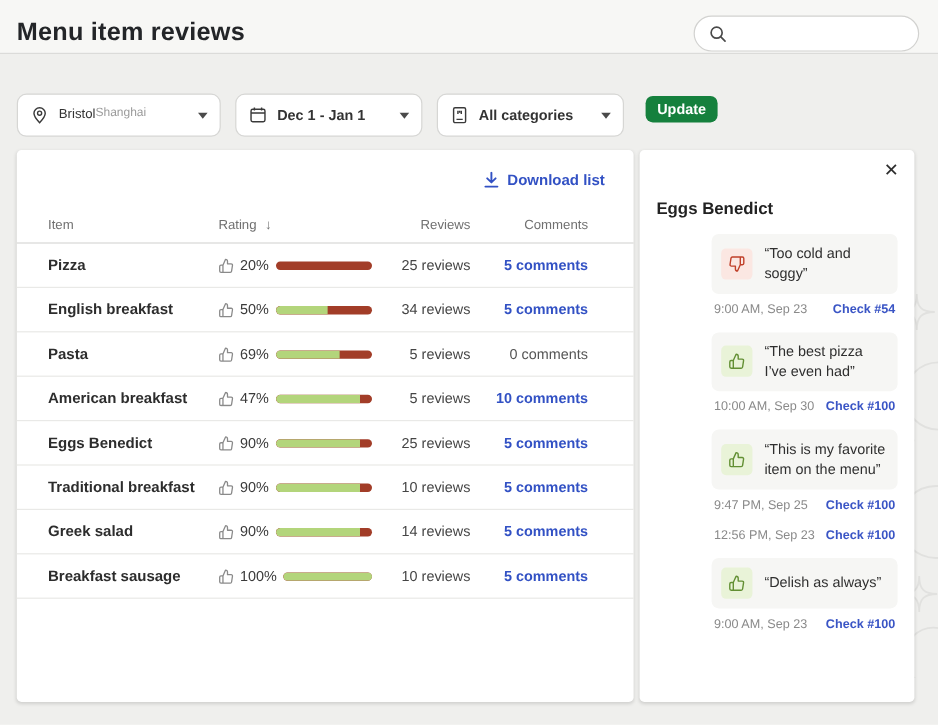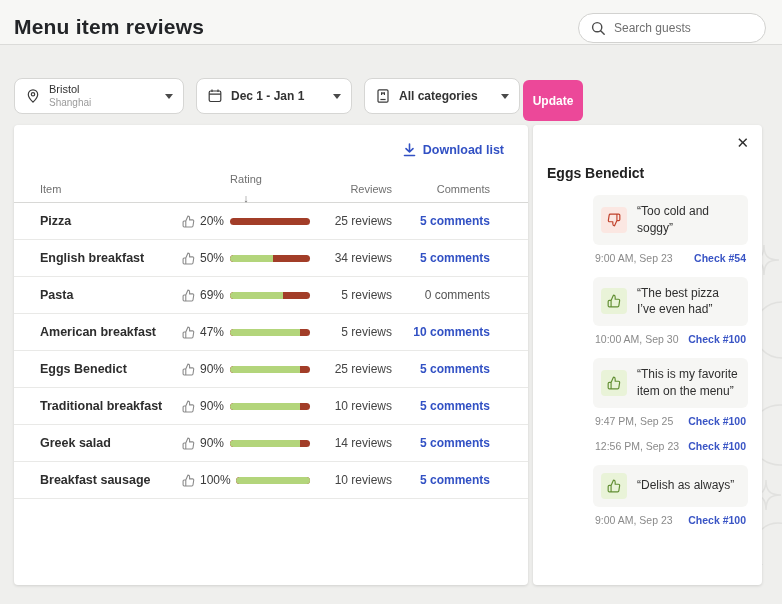--- a/index.html
+++ b/index.html
@@ -18,38 +18,38 @@
   .page-title { position:absolute; left:14px; top:15px; font-size:21px; font-weight:700; letter-spacing:.2px; color:#232528; }
   .search-pill { position:absolute; right:16px; top:13px; width:188px; height:30px; background:#fff; border:1px solid #d2d2d0; border-radius:16px; display:flex; align-items:center; padding:0 12px; gap:8px; }
   .search-pill input { border:none; outline:none; flex:1; font-size:12px; color:#444; background:transparent; font-family:inherit; }
   .search-pill input::placeholder { color:#6f6f6f; }
   
   .dropdown { position:absolute; top:78px; height:36px; background:#fff; border:1px solid #d6d6d4; border-radius:8px; display:flex; align-items:center; padding:0 10px; gap:8px; cursor:pointer; z-index:2; }
   .dd-location { left:14px; width:170px; }
   .dd-date { left:196px; width:156px; }
   .dd-category { left:364px; width:156px; }
   .dd-label { font-size:12px; color:#333;font-weight:bold; }
-  .dd-two-line { display:flex; flex-direction:column; line-height:1.2; }
+  .dd-two-line { display:flex; flex-direction:row; line-height:1.2; }
   .dd-primary { font-size:11px; color:#333; }
   .dd-secondary { font-size:10px; color:#9b9b9b; }
   .caret { margin-left:auto; width:0; height:0; border-left:4px solid transparent; border-right:4px solid transparent; border-top:5px solid #4a4a4a; }
-  .update-btn { position:absolute; left:523px; top:80px; width:60px; height:41px; background:#ec4899; color:#fff; border:none; border-radius:6px; font-size:12px; font-weight:700; font-family:inherit; cursor:pointer; z-index:2; }
+  .update-btn { position:absolute; left:538px; top:80px; width:60px; height:22px; background:#15803d; color:#fff; border:none; border-radius:6px; font-size:12px; font-weight:700; font-family:inherit; cursor:pointer; z-index:2; }
   
   .card { position:absolute; top:125px; background:#fff; border-radius:4px; box-shadow:0 1px 3px rgba(0,0,0,.13); z-index:1; }
   .main-card { left:14px; width:514px; height:460px; }
   .side-panel { left:533px; width:229px; height:460px; padding:14px; }
   
   .dl-row { display:flex; justify-content:flex-end; padding:18px 24px 16px 10px; }
   .dl-link { display:flex; align-items:center; gap:7px; color:#3251c4; font-size:12.5px; font-weight:700; cursor:pointer; }
   
   .t-grid { display:grid; grid-template-columns:142px 128px 82px 1fr; padding:0 38px 0 26px; align-items:center; }
   .t-head { height:30px; border-bottom:1px solid #d8d8d6; }
   .t-head span { font-size:11px; color:#707070; }
   .col-right { text-align:right; }
-  .sort-wrap { display:flex; align-items:center; gap:7px;flex-direction:column; }
+  .sort-wrap { display:flex; align-items:flex-start; gap:7px; }
   .sort-arrow { font-size:12px; color:#555; }
   .t-row { height:37px; border-bottom:1px solid #e9e9e7; }
   .cell-item { font-size:12.5px; font-weight:700; color:#2d2d2d; }
   .cell-rating { display:flex; align-items:center; gap:5px; }
   .pct { font-size:12px; color:#3a3a3a; }
   .bar { margin-left:auto; width:80px; height:7px; border-radius:4px; background:#a23d28; overflow:hidden; display:flex; }
   .bar-fill { height:100%; background:#b3d57b; border-radius:4px 0 0 4px; }
   .cell-reviews { font-size:12px; color:#454545; text-align:right; }
   .cell-comments { font-size:12px; color:#555; text-align:right; }
   .cell-comments.link { color:#3251c4; font-weight:700; cursor:pointer; }
@@ -83,21 +83,20 @@
 
 <div class="header">
   <div class="page-title">Menu item reviews</div>
   <div class="search-pill">
     <span>
       <svg width="15" height="15" viewBox="0 0 15 15" fill="none" stroke="#4a4a4a" stroke-width="1.4" stroke-linecap="round">
         <circle cx="6.2" cy="6.2" r="4.6"></circle>
           <path d="M9.7 9.7 L13.2 13.2"></path>
       </svg>
     </span>
-    <input type="text" placeholder="Search guests" style="">
   </div>
 </div>
 
 <div class="dropdown dd-location">
   <span>
     <svg width="16" height="16" viewBox="0 0 16 16" fill="none" stroke="#3a3a3a" stroke-width="1.2">
       <path d="M8 1.8 C5.3 1.8 3.3 3.9 3.3 6.4 c0 3 4.7 7.8 4.7 7.8 s4.7-4.8 4.7-7.8 C12.7 3.9 10.7 1.8 8 1.8 Z"></path>
       <circle cx="8" cy="6.3" r="1.7"></circle>
     </svg>
   </span>

